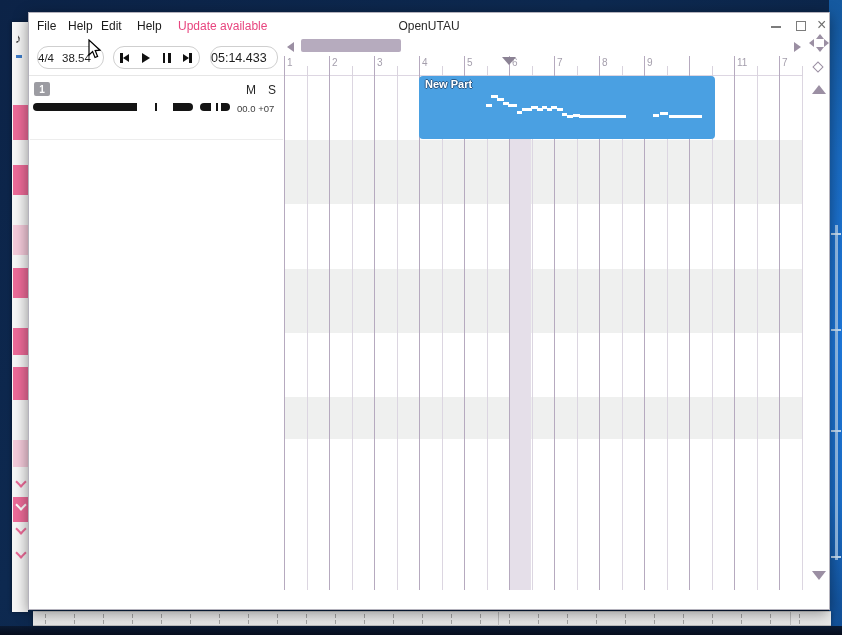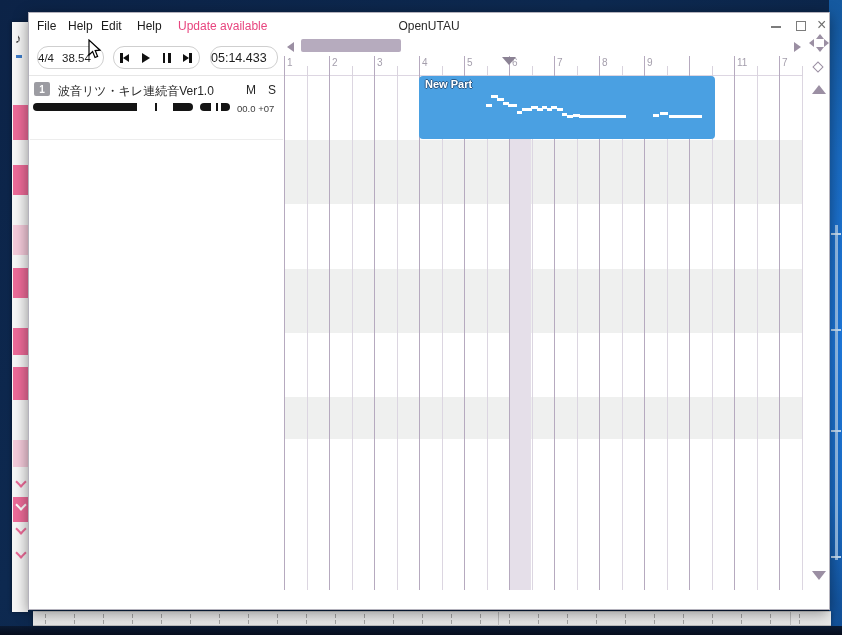--- a/index.html
+++ b/index.html
@@ -247,21 +247,20 @@
           <span class="bar-v"></span>
       </span>
     </div>
     <div class="tool-box" id="time-box">
       <span>05:14.433</span>
     </div>
 
     <div id="track-panel">
       <div id="track-row">
         <span id="track-badge">1</span>
-        <span id="track-name">波音リツ・キレ連続音Ver1.0</span>
         <span id="mute-btn">M</span>
         <span id="solo-btn">S</span>
         <span class="fader" id="vol-fader">
           <span class="seg" style="left:104px;width:36px"></span>
           <span class="thumb" style="left:122px"></span>
         </span>
         <span class="fader" id="pan-fader">
           <span class="seg" style="left:11px;width:10px"></span>
           <span class="thumb" style="left:16px"></span>
         </span>

